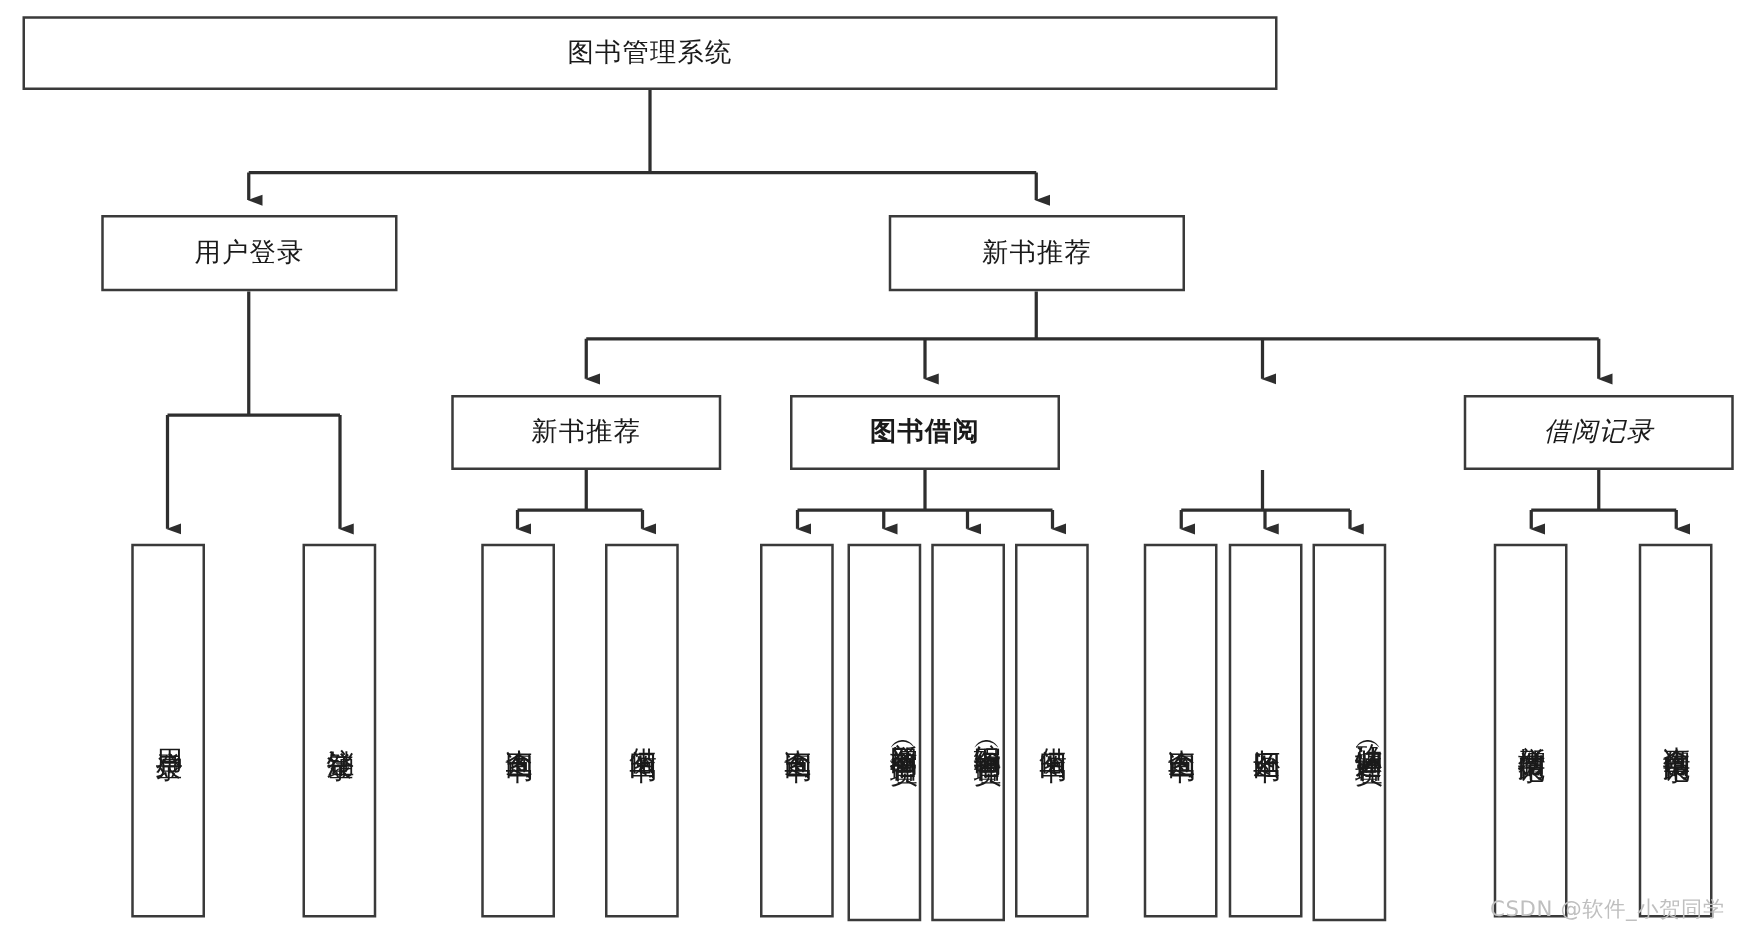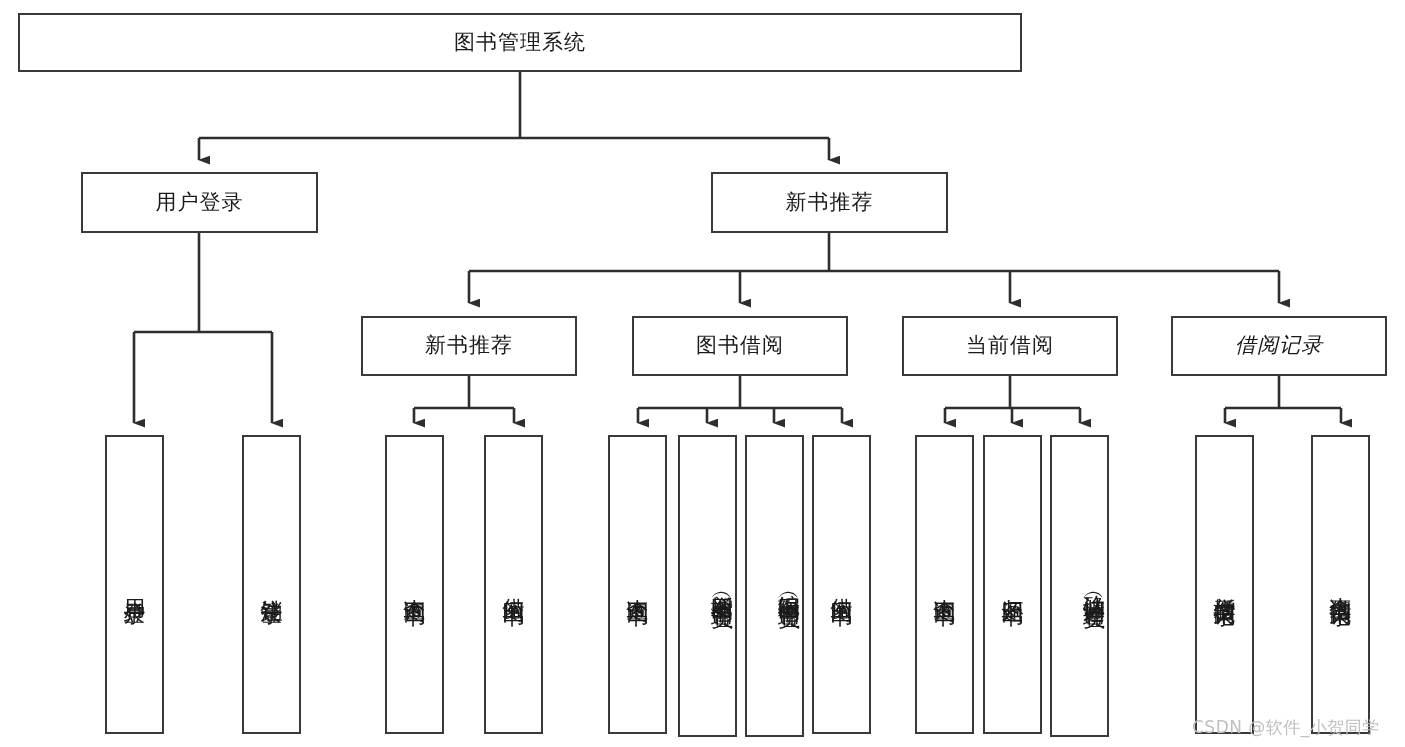--- a/index.html
+++ b/index.html
@@ -138,27 +138,24 @@
   </div>
 
   <div class="node horiz" style="left:711px; top:172px; width:237px; height:61px;">
     <span class="node-label">新书推荐</span>
   </div>
 
   <div class="node horiz" style="left:361px; top:316px; width:216px; height:60px;align-items:center;">
     <span class="node-label">新书推荐</span>
   </div>
 
-  <div class="node horiz" style="left:632px; top:316px; width:216px; height:60px;">
+  <div class="node horiz" style="left:632px; top:316px; width:216px; height:60px;font-weight:bold;">
     <span class="node-label">图书借阅</span>
   </div>
 
-  <div class="node horiz" style="left:902px; top:316px; width:216px; height:60px;">
-    <span class="node-label">当前借阅</span>
-  </div>
 
   <div class="node horiz" style="left:1171px; top:316px; width:216px; height:60px;font-style:italic;">
     <span class="node-label">借阅记录</span>
   </div>
 
   <div class="node vert" style="left:105px; top:435px; width:59px; height:299px;">
     <span class="node-label">用户登录</span>
   </div>
 
   <div class="node vert" style="left:242px; top:435px; width:59px; height:299px;">

